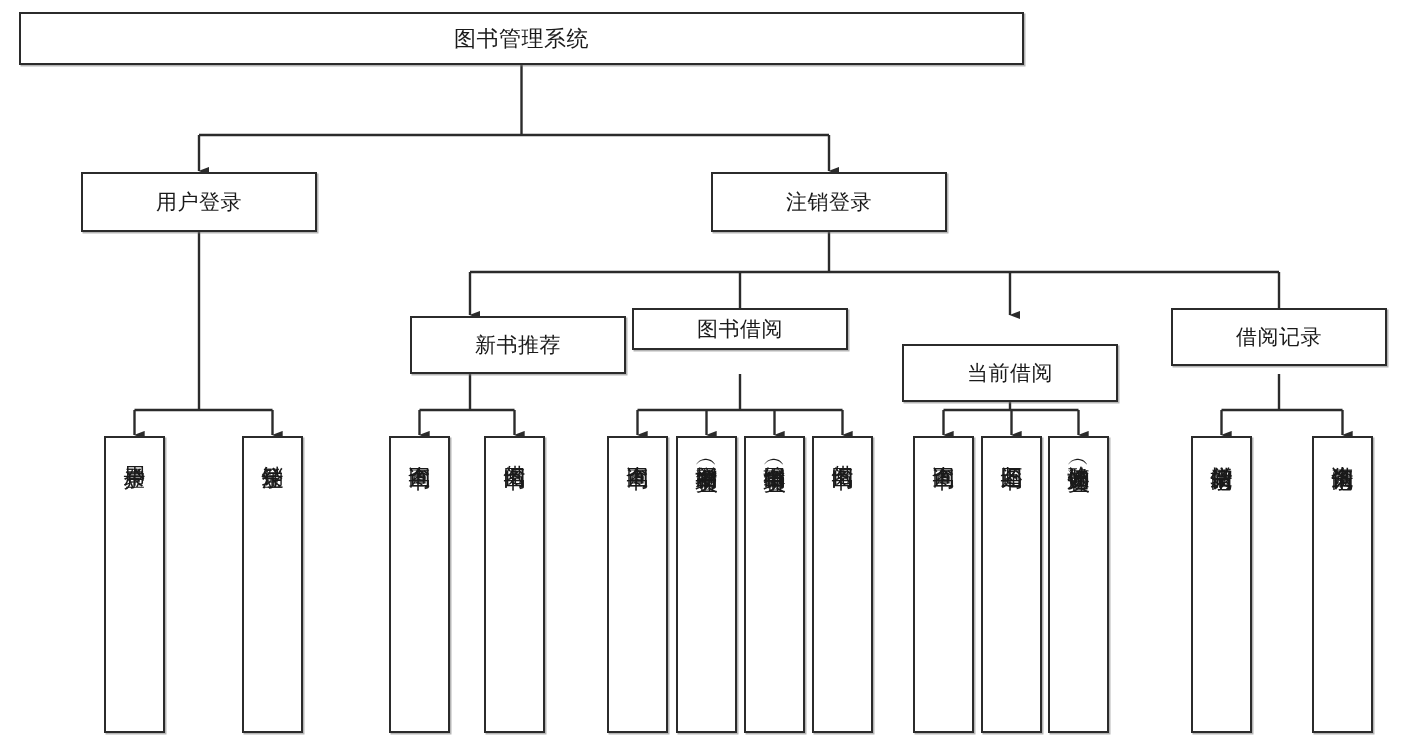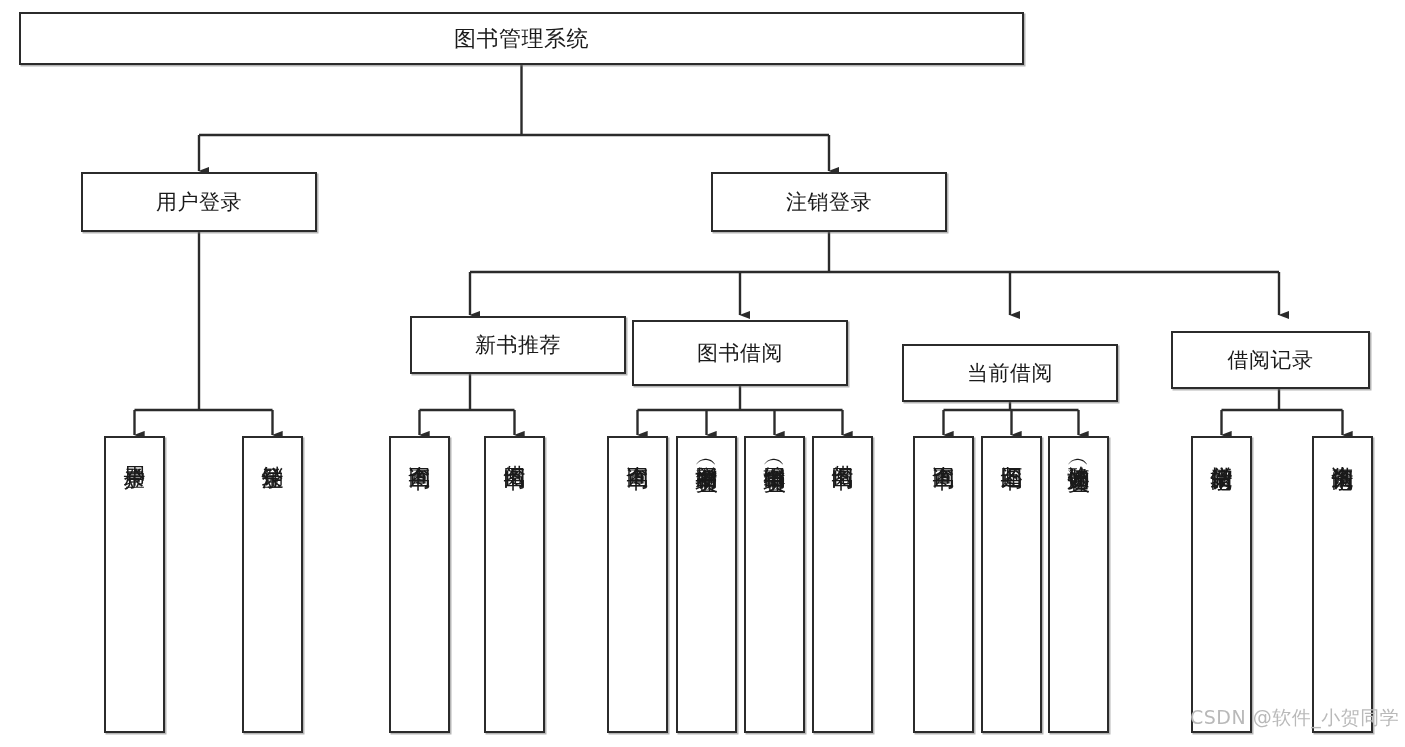--- a/index.html
+++ b/index.html
@@ -125,27 +125,27 @@
       </div>
       <div class="node horiz" style="left: 81px; top: 172px; width: 236px; height: 60px;">
         <span class="label">用户登录</span>
       </div>
       <div class="node horiz" style="left: 711px; top: 172px; width: 236px; height: 60px;">
         <span class="label">注销登录</span>
       </div>
       <div class="node horiz" style="left: 362px; top: 316px; width: 216px; height: 58px; margin-left: 48px;">
         <span class="label">新书推荐</span>
       </div>
-      <div class="node horiz" style="left: 632px; top: 320px; width: 216px; height: 66px;">
+      <div class="node horiz" style="left: 632px; top: 308px; width: 216px; height: 42px;">
         <span class="label">图书借阅</span>
       </div>
       <div class="node horiz" style="left: 902px; top: 316px; width: 216px; height: 58px; margin-top: 28px;">
         <span class="label">当前借阅</span>
       </div>
-      <div class="node horiz" style="left: 1171px; top: 331px; width: 199px; height: 58px;">
+      <div class="node horiz" style="left: 1171px; top: 308px; width: 216px; height: 58px;">
         <span class="label">借阅记录</span>
       </div>
       <div class="node vert" style="left: 104px; top: 436px; width: 61px; height: 297px;">
         <span class="label">用户登录</span>
       </div>
       <div class="node vert" style="left: 242px; top: 436px; width: 61px; height: 297px;">
         <span class="label">注销登录</span>
       </div>
       <div class="node vert" style="left: 389px; top: 436px; width: 61px; height: 297px;">
         <span class="label">查询图书</span>
@@ -175,14 +175,13 @@
         <span class="label">确认归还（管理员）</span>
       </div>
       <div class="node vert" style="left: 1191px; top: 436px; width: 61px; height: 297px;">
         <span class="label">新增借阅记录</span>
       </div>
       <div class="node vert" style="left: 1312px; top: 436px; width: 61px; height: 297px;">
         <span class="label">查询借阅记录</span>
       </div>
     </div>
 
-  <div class="watermark" id="watermark" style="left: 1190px; top: 718px; transform: translateY(-50%);">CSDN @软件_小贺同学</div>
 </div>
 
 </body></html>

